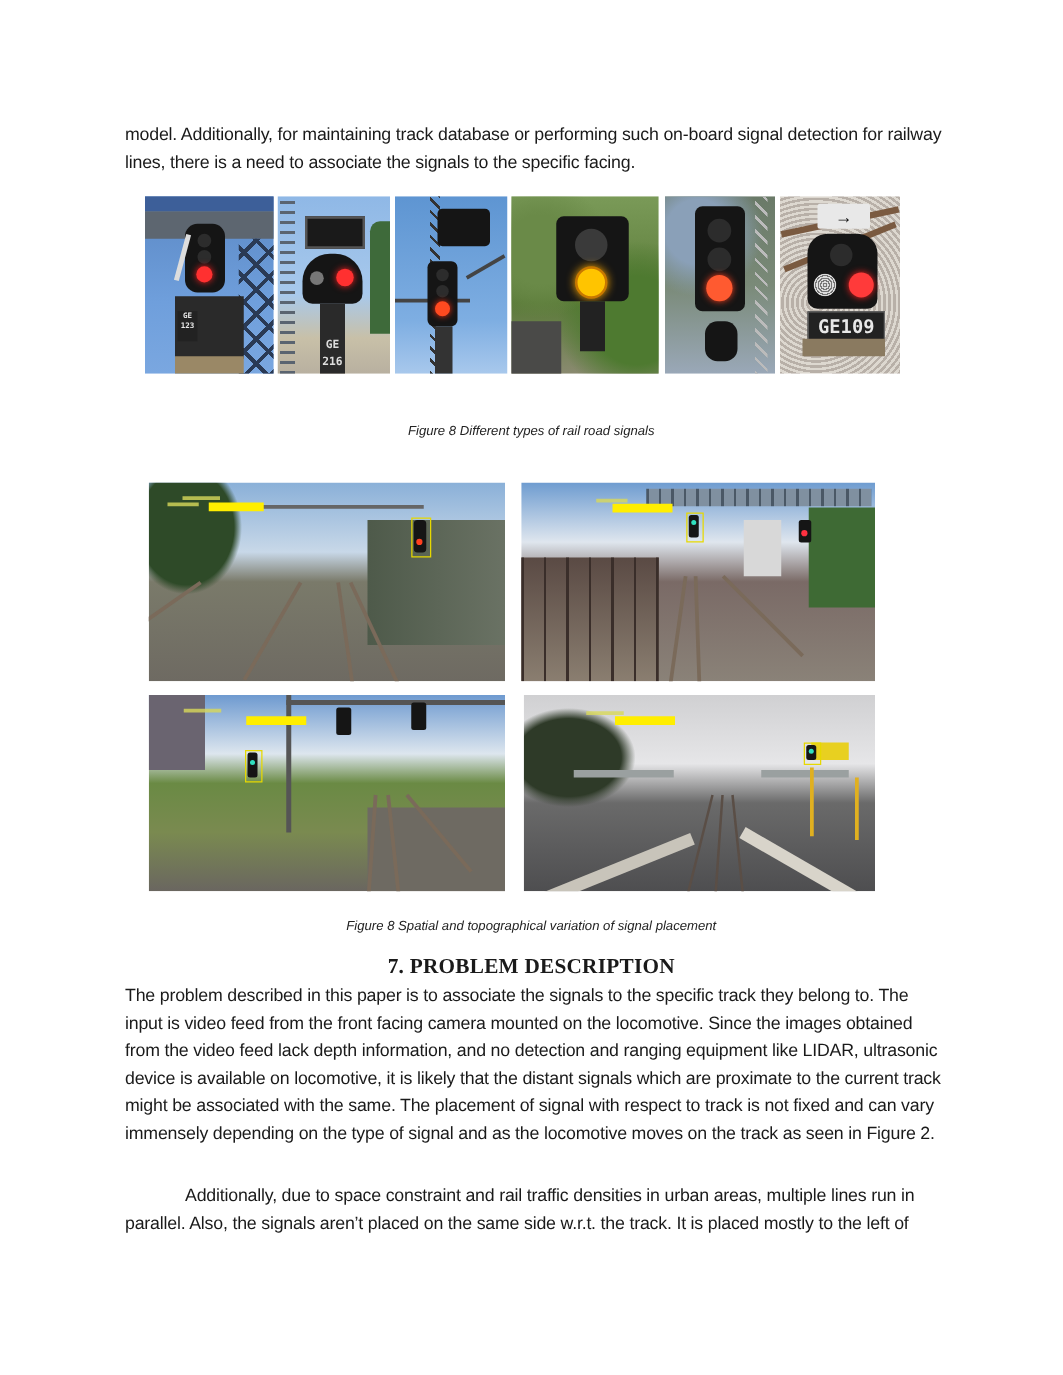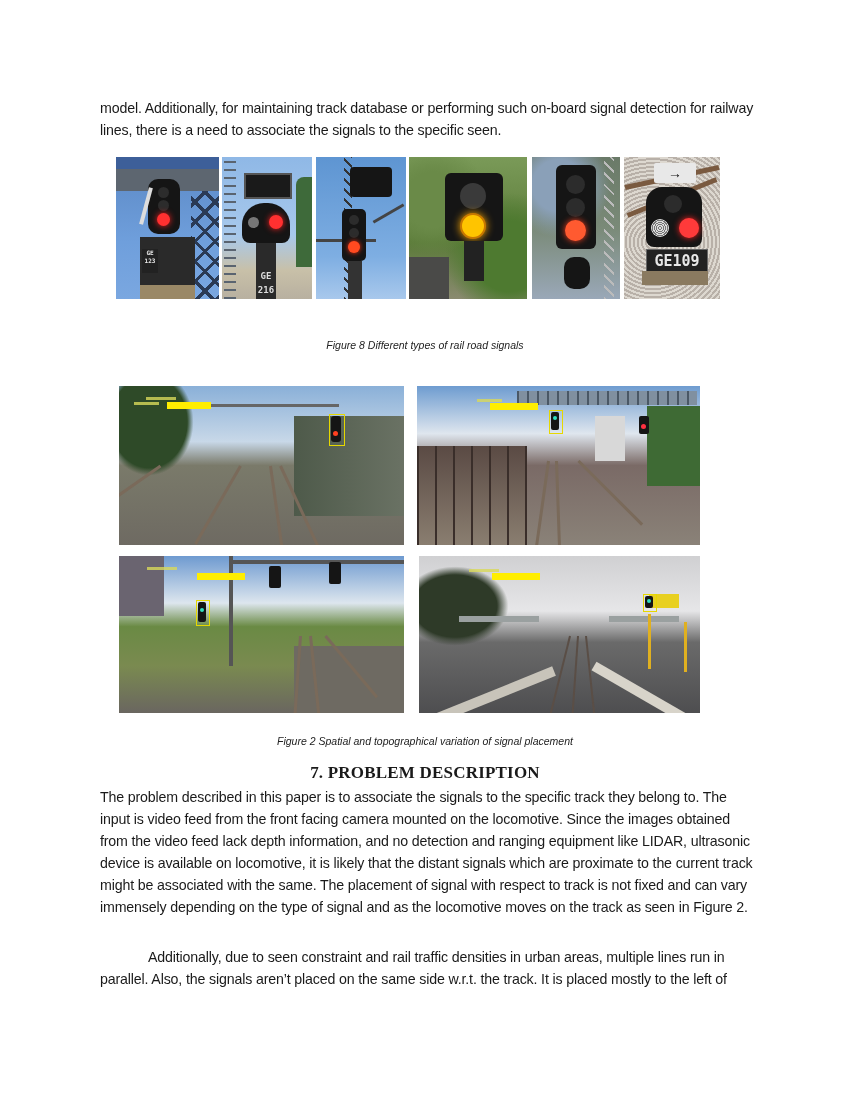--- a/index.html
+++ b/index.html
@@ -16,21 +16,21 @@
   .lamp { position:absolute; border-radius:50%; background:#2c2c2c; }
   .plate { position:absolute; background:#222; color:#e8e8e8; font-family:"DejaVu Sans Mono", monospace; font-weight:bold; text-align:center; }
   .hl { position:absolute; background:#ffee00; height:7px; }
   .hl-lbl { position:absolute; height:3px; background:#d8d85a; opacity:.8; }
   .bbox { position:absolute; border:1.5px solid #e6d800; }
   .rail { position:absolute; background:#7a6a5a; }
 </style>
 </head>
 <body>
 
-<p class="para" style="top:88px; margin:0; padding-top:9px;">model. Additionally, for maintaining track database or performing such on-board signal detection for railway lines, there is a need to associate the signals to the specific seen.</p>
+<p class="para" style="top:88px; margin:0; padding-top:9px;">model. Additionally, for maintaining track database or performing such on-board signal detection for railway lines, there is a need to associate the signals to the specific facing.</p>
 
 <div class="fig1">
 
   <div class="sig" style="left:0; width:103px;">
     <div class="bg" style="background:linear-gradient(#5b88c4 0%, #6f9fdc 60%, #7aa7e0 100%);"></div>
     <div style="position:absolute; left:0; top:0; width:103px; height:12px; background:#3d5f99;"></div>
     <div style="position:absolute; left:0; top:12px; width:103px; height:22px; background:#5d6670;"></div>
     <div style="position:absolute; left:75px; top:34px; width:28px; height:108px; background:repeating-linear-gradient(45deg,#2a3a55 0 3px,transparent 3px 14px),repeating-linear-gradient(-45deg,#2a3a55 0 3px,transparent 3px 14px);"></div>
     <div class="housing" style="left:32px; top:22px; width:32px; height:55px;"></div>
     <div class="lamp" style="left:42px; top:30px; width:11px; height:11px;"></div>
@@ -171,19 +171,19 @@
     <div class="bbox" style="left:224px; top:38px; width:12px; height:16px;"></div>
     <div class="housing" style="left:226px; top:40px; width:8px; height:12px; border-radius:2px;"></div>
     <div class="lamp" style="left:228px; top:43px; width:4px; height:4px; background:#30e0c0;"></div>
     <div style="position:absolute; left:229px; top:58px; width:3px; height:55px; background:#e0b020;"></div>
     <div style="position:absolute; left:265px; top:66px; width:3px; height:50px; background:#e0b020;"></div>
     <div class="hl-lbl" style="left:50px; top:13px; width:30px;"></div>
     <div class="hl" style="left:73px; top:17px; width:48px;"></div>
   </div>
 </div>
 
-<div class="caption" style="top:735px;">Figure 2 Spatial and topographical variation of signal placement</div>
+<div class="caption" style="top:735px;">Figure 8 Spatial and topographical variation of signal placement</div>
 
 <div class="heading">7.  PROBLEM DESCRIPTION</div>
 
 <p class="para" style="top:786px; margin:0;">The problem described in this paper is to associate the signals to the specific track they belong to. The input is video feed from the front facing camera mounted on the locomotive. Since the images obtained from the video feed lack depth information, and no detection and ranging equipment like LIDAR, ultrasonic device is available on locomotive, it is likely that the distant signals which are proximate to the current track might be associated with the same. The placement of signal with respect to track is not fixed and can vary immensely depending on the type of signal and as the locomotive moves on the track as seen in Figure 2.</p>
 
-<p class="para indent" style="top:946px; margin:0;">Additionally, due to seen constraint and rail traffic densities in urban areas, multiple lines run in parallel. Also, the signals aren’t placed on the same side w.r.t. the track. It is placed mostly to the left of</p>
+<p class="para indent" style="top:946px; margin:0;">Additionally, due to space constraint and rail traffic densities in urban areas, multiple lines run in parallel. Also, the signals aren’t placed on the same side w.r.t. the track. It is placed mostly to the left of</p>
 
 </body></html>

